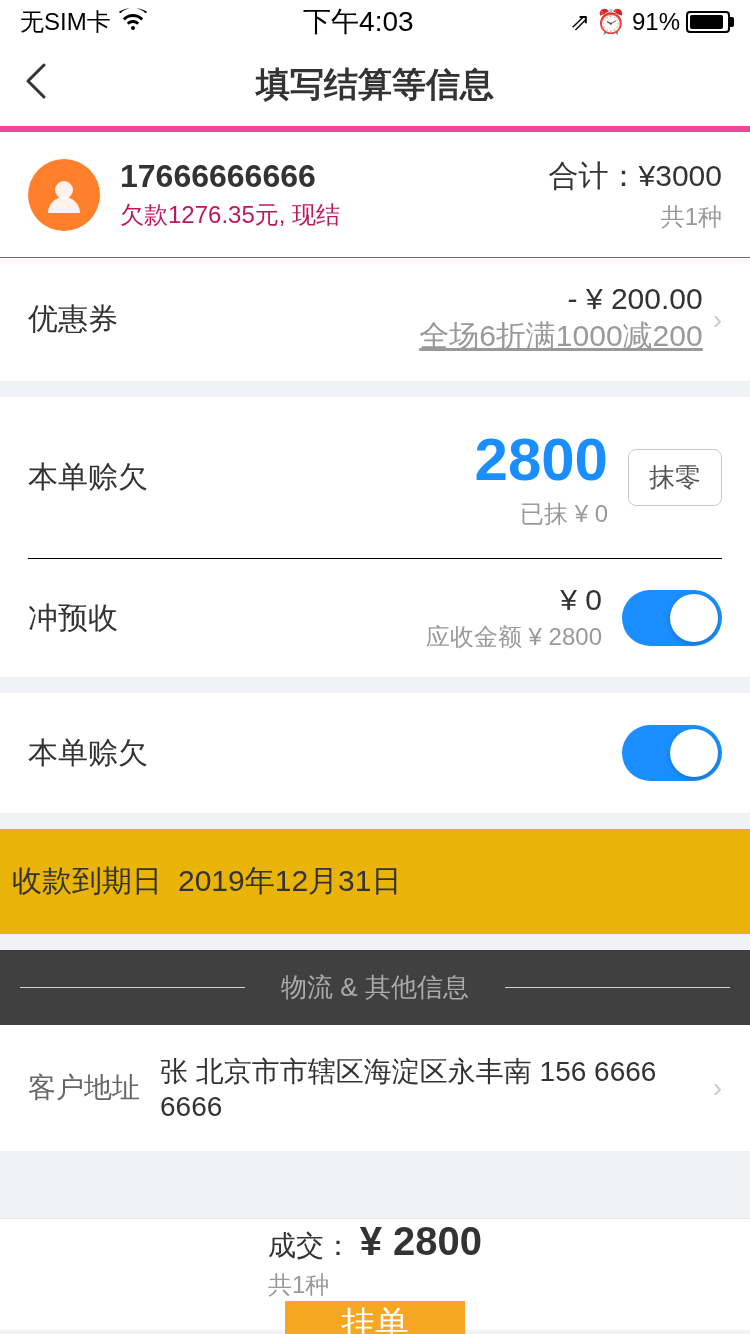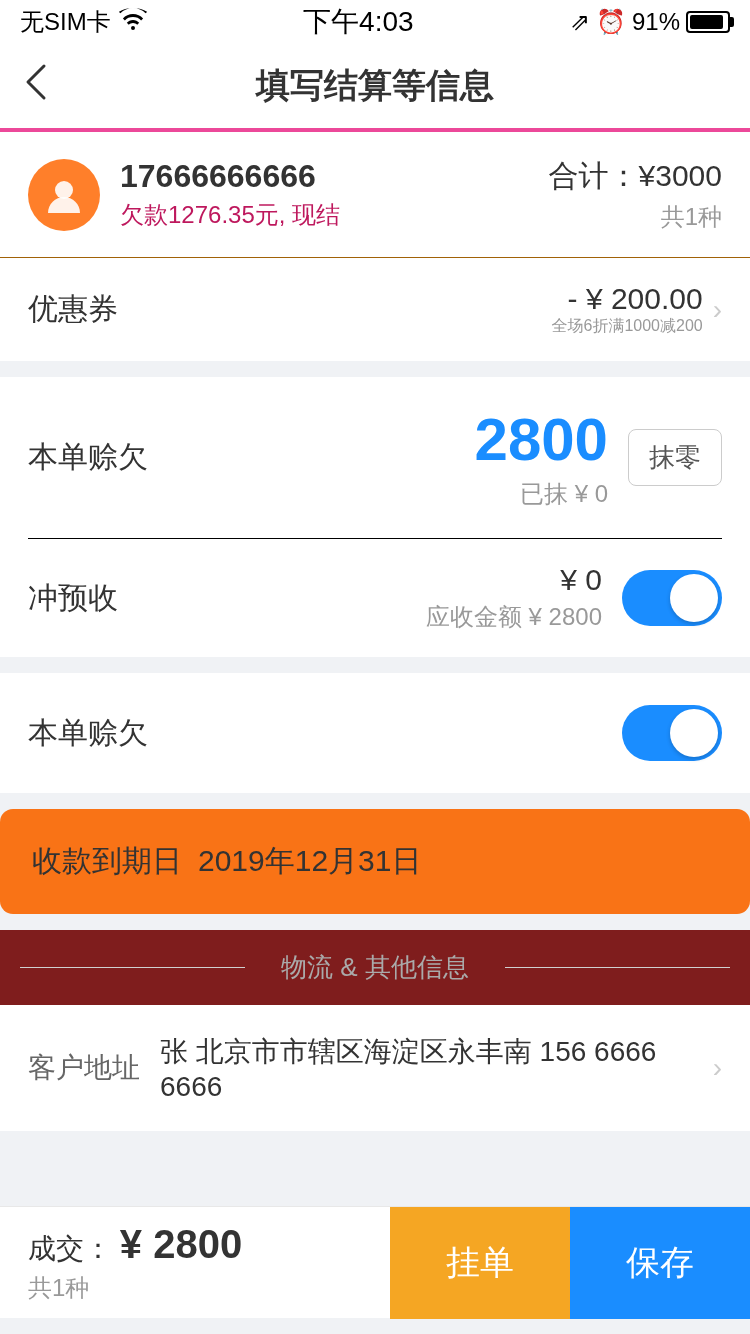--- a/index.html
+++ b/index.html
@@ -47,21 +47,21 @@
     }
 
     
     .nav-bar {
       height: 88px;
       background: #fff;
       display: flex;
       align-items: center;
       justify-content: center;
       position: relative;
-      border-bottom: 4px solid #ec4899;
+      border-bottom: 6px solid #ec4899;
     }
     .nav-back {
       position: absolute; left: 24px;
       font-size: 36px; color: #333;
       cursor: pointer;
     }
     .nav-title {
       font-size: 34px;
       font-weight: 600;
       color: #333;
@@ -104,21 +104,21 @@
     .coupon-row {
       display: flex;
       align-items: center;
       justify-content: space-between;
       padding: 24px 28px;
       border-top: 1px solid #a16207;
     }
     .coupon-label { font-size: 30px; color: #333; }
     .coupon-right { display: flex; align-items: center; gap: 10px; }
     .coupon-discount { font-size: 30px; color: #333; }
-    .coupon-desc { font-size: 16px; color: #999; }
+    .coupon-desc { font-size: 30px; color: #999; text-decoration: underline; }
     .chevron-icon { font-size: 28px; color: #ccc; }
 
     
     .amount-section { background: #fff; padding: 0 28px; margin-bottom: 16px; }
     .amount-row {
       display: flex;
       align-items: center;
       justify-content: space-between;
       padding: 28px 0;
     }
@@ -172,33 +172,33 @@
     .debt-section { background: #fff; padding: 0 28px; margin-bottom: 16px; }
     .debt-row {
       display: flex;
       align-items: center;
       justify-content: space-between;
       padding: 32px 0;
     }
     .debt-label { font-size: 30px; color: #333; }
 
     
-    .due-section { background: #f97316; padding: 0 32px; margin-bottom: 16px; border-radius: 13px; }
+    .due-section { background: #eab308; padding: 0 12px; margin-bottom: 16px; }
     .due-row {
       display: flex;
       align-items: center;
       padding: 32px 0;
       gap: 16px;
     }
     .due-label { font-size: 30px; color: #333; }
     .due-date { font-size: 30px; color: #333; }
 
     
     .logistics-divider {
-      background: #7f1d1d;
+      background: #404040;
       display: flex;
       align-items: center;
       justify-content: center;
       padding: 20px 0;
       gap: 16px;
     }
     .logistics-line { flex: 1; height: 1px; background: #d0d0d0; margin: 0 20px; }
     .logistics-text { font-size: 26px; color: #aaa; }
 
     
@@ -209,27 +209,28 @@
       padding: 28px 0;
       gap: 20px;
     }
     .address-label { font-size: 28px; color: #666; flex-shrink: 0; }
     .address-value { font-size: 28px; color: #333; flex: 1; }
     .address-chevron { font-size: 28px; color: #ccc; flex-shrink: 0; }
 
     
     .bottom-bar {
       position: fixed;
-      bottom: 16px; left: 0;
+      bottom: 4px; left: 0;
       width: 750px;
       height: 112px;
       background: #fff;
       display: flex;
       align-items: center;
       border-top: 1px solid #e8e8e8;
+      flex-direction: column;
     }
     .bottom-summary {
       flex: 1;
       padding: 0 28px;
     }
     .bottom-deal { font-size: 28px; color: #333; }
     .bottom-amount { font-size: 40px; font-weight: 700; color: #333; display: inline; }
     .bottom-count { font-size: 24px; color: #999; margin-top: 4px; }
     .btn-hold {
       width: 180px; height: 112px;

